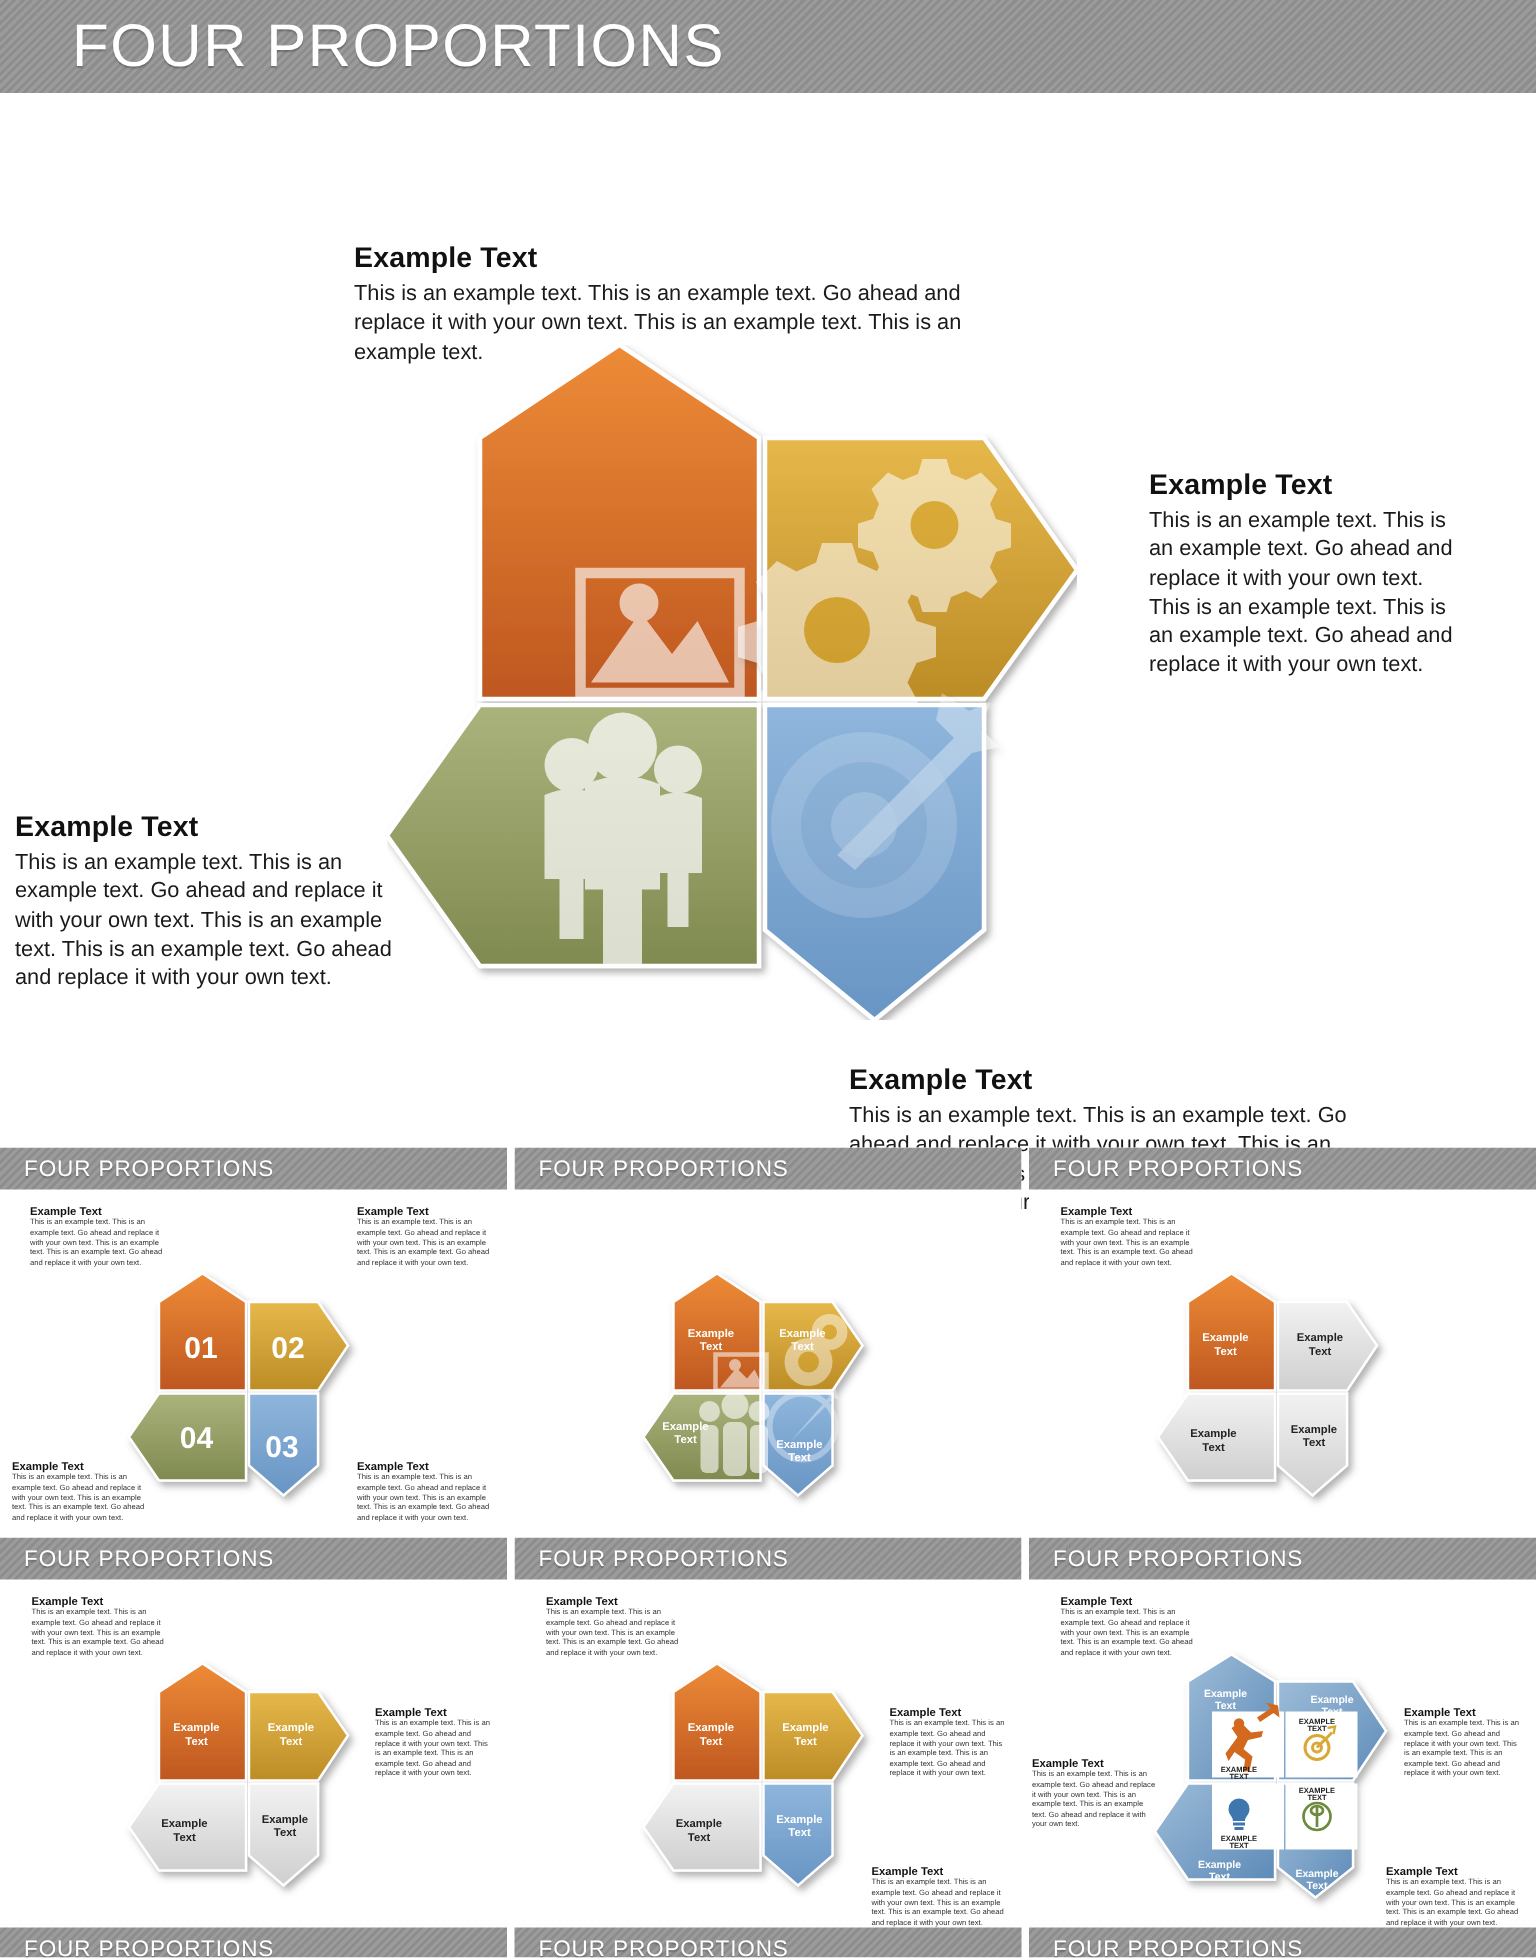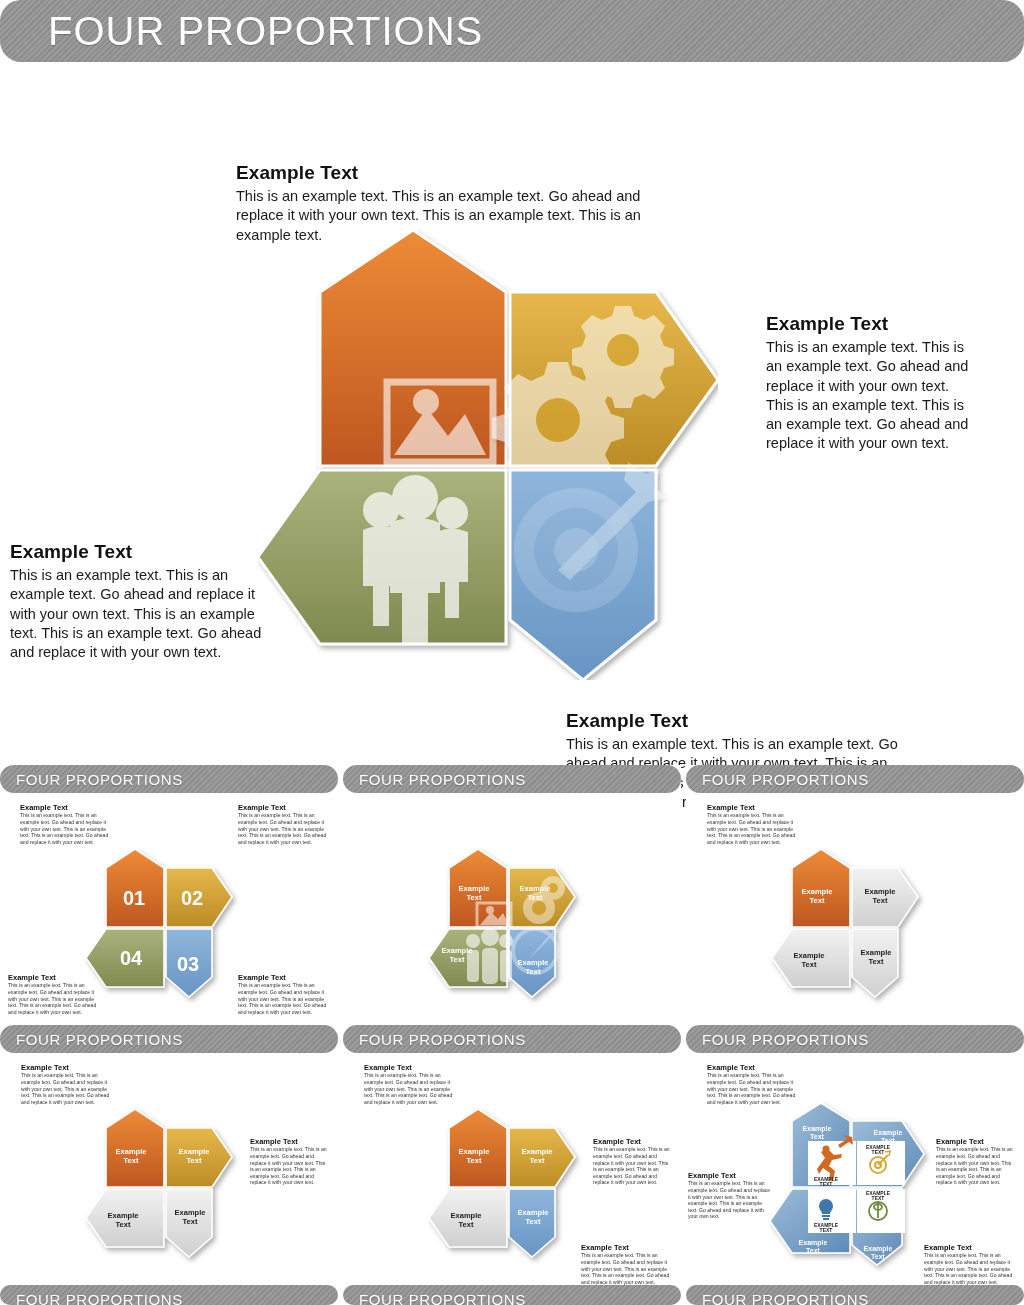--- a/index.html
+++ b/index.html
@@ -11,21 +11,21 @@
     position: relative;
   }
 
   
   .band {
     position: relative;
     background: repeating-linear-gradient(
         135deg,
         #9b9b9b 0px, #9b9b9b 2px,
         #8d8d8d 2px, #8d8d8d 4px);
-    display: flex; align-items: center; border-radius: 21px;
+    display: flex; align-items: center;
   }
   .band-title {
     color: #ffffff;
     letter-spacing: 1px;
     white-space: nowrap;
     text-shadow: 0 1px 1px rgba(0,0,0,.25);
     font-weight: 400;
   }
 
   

